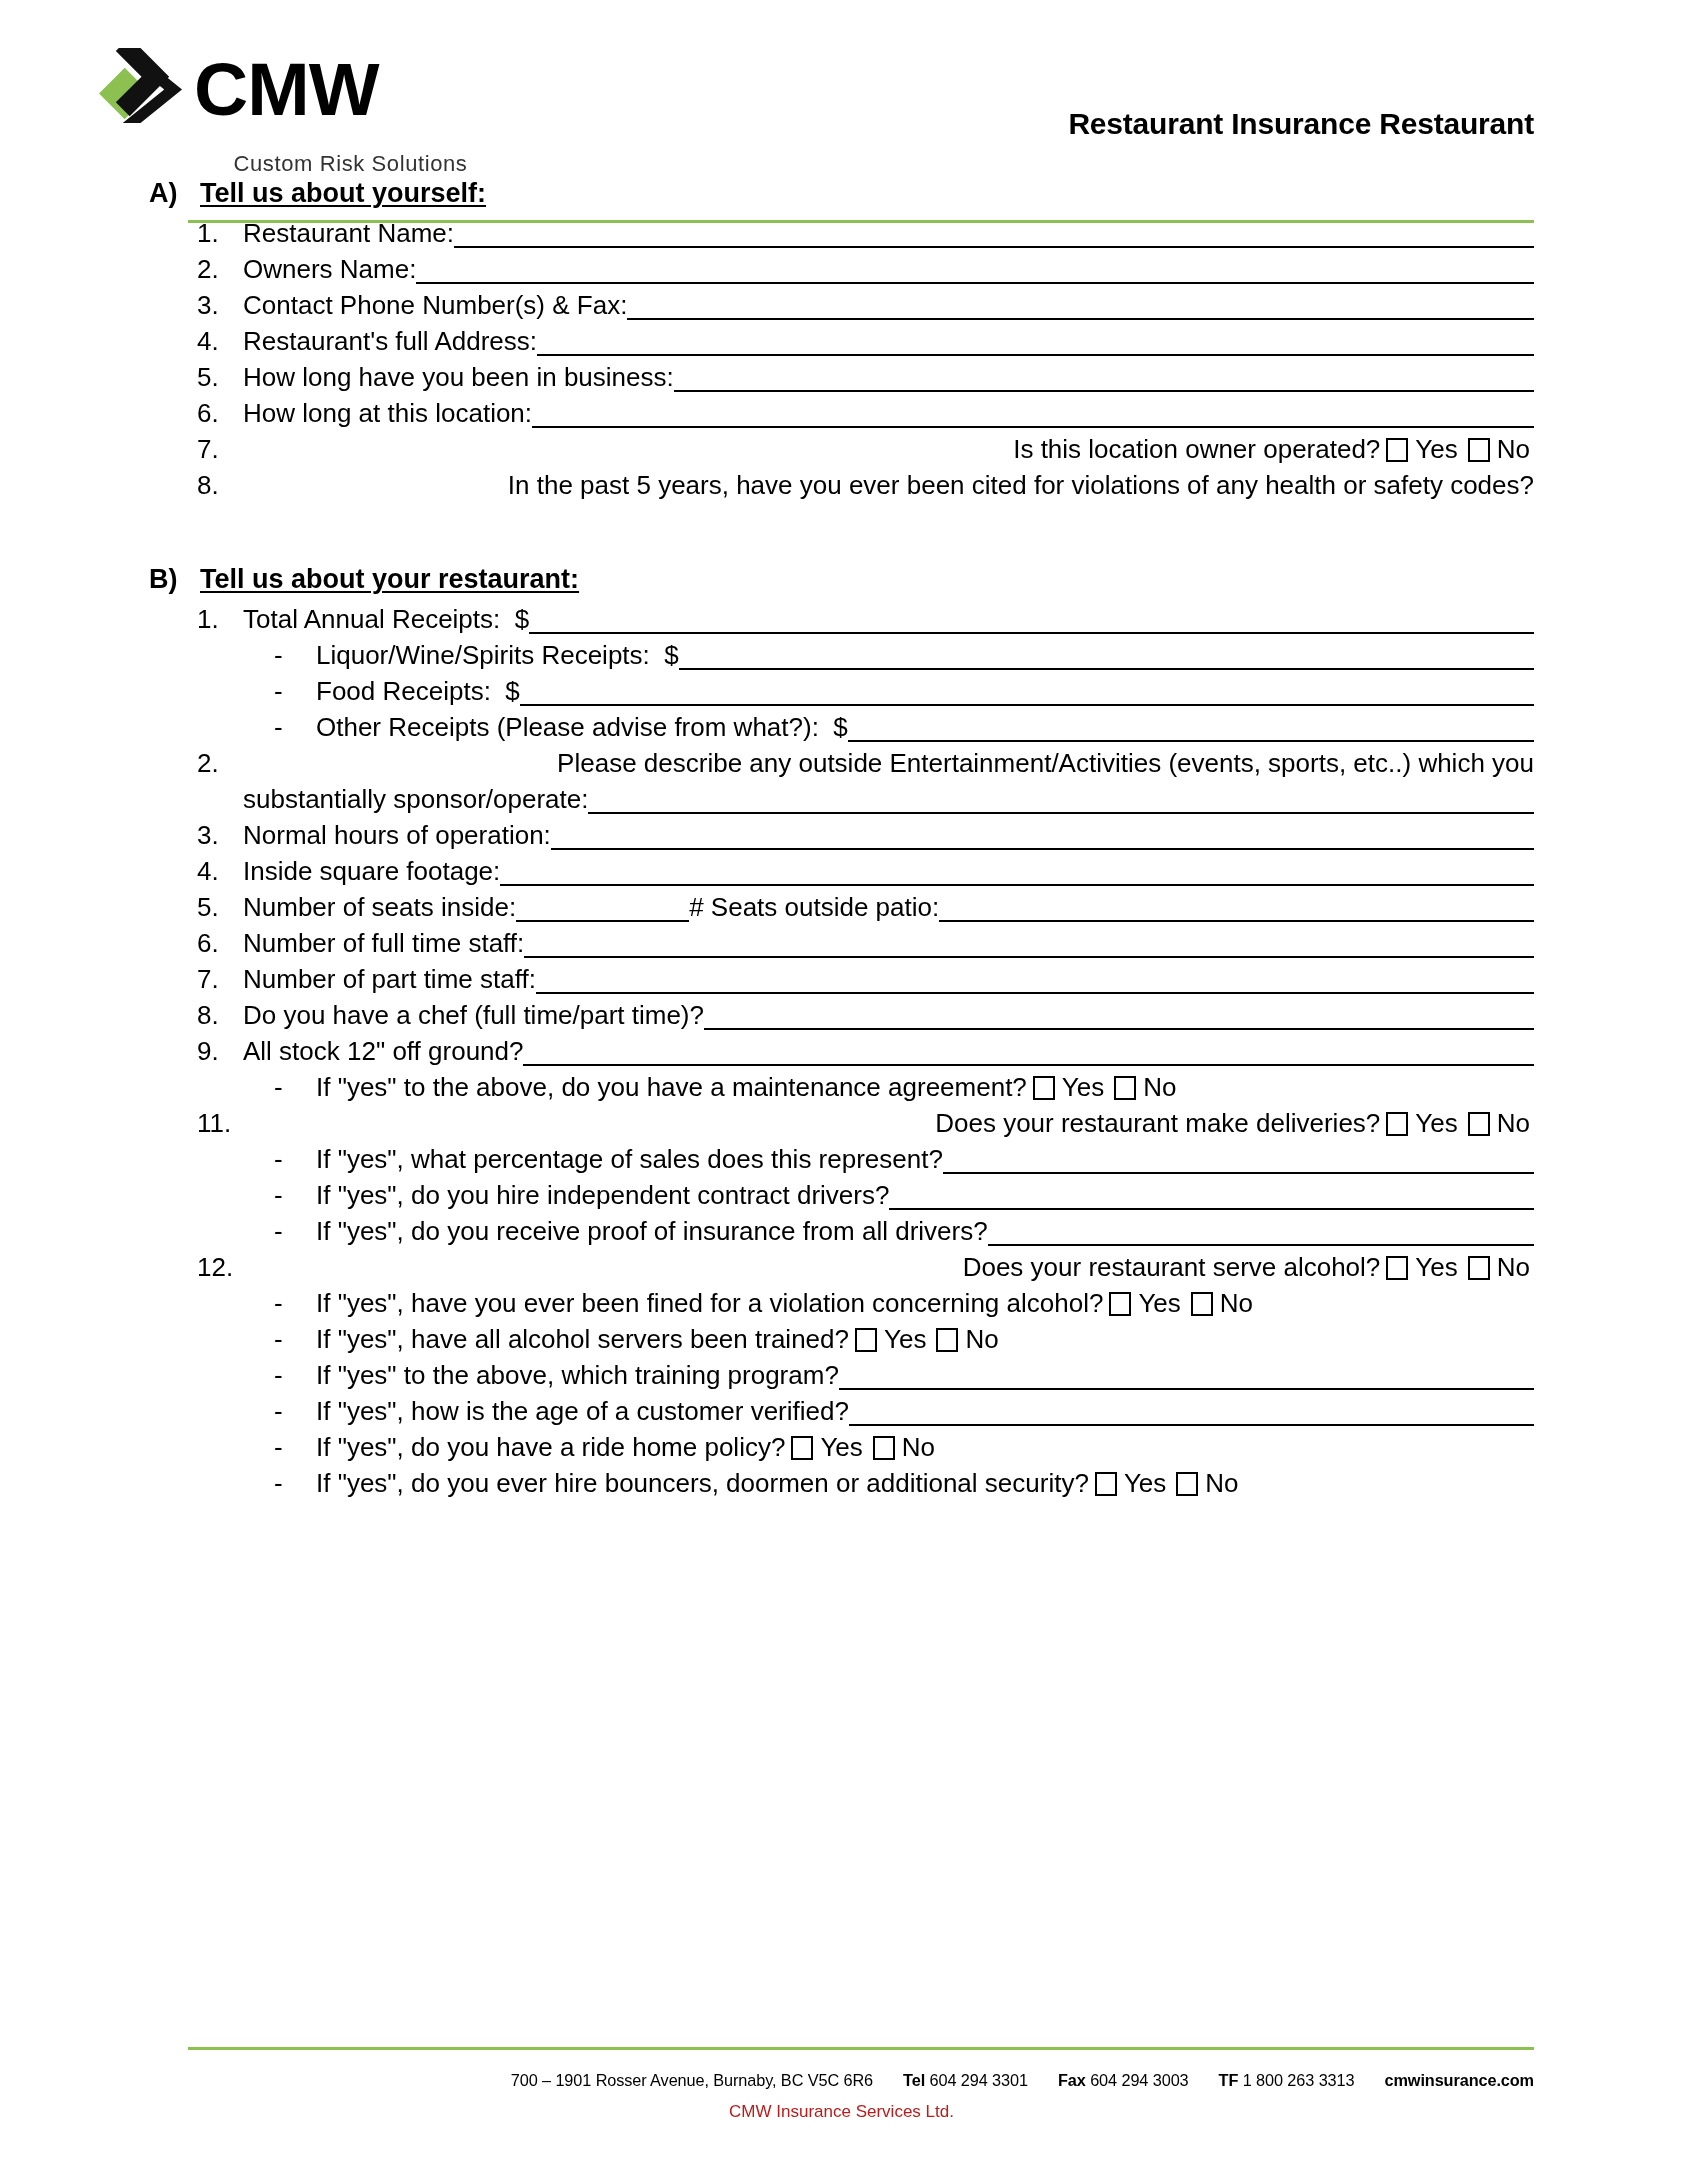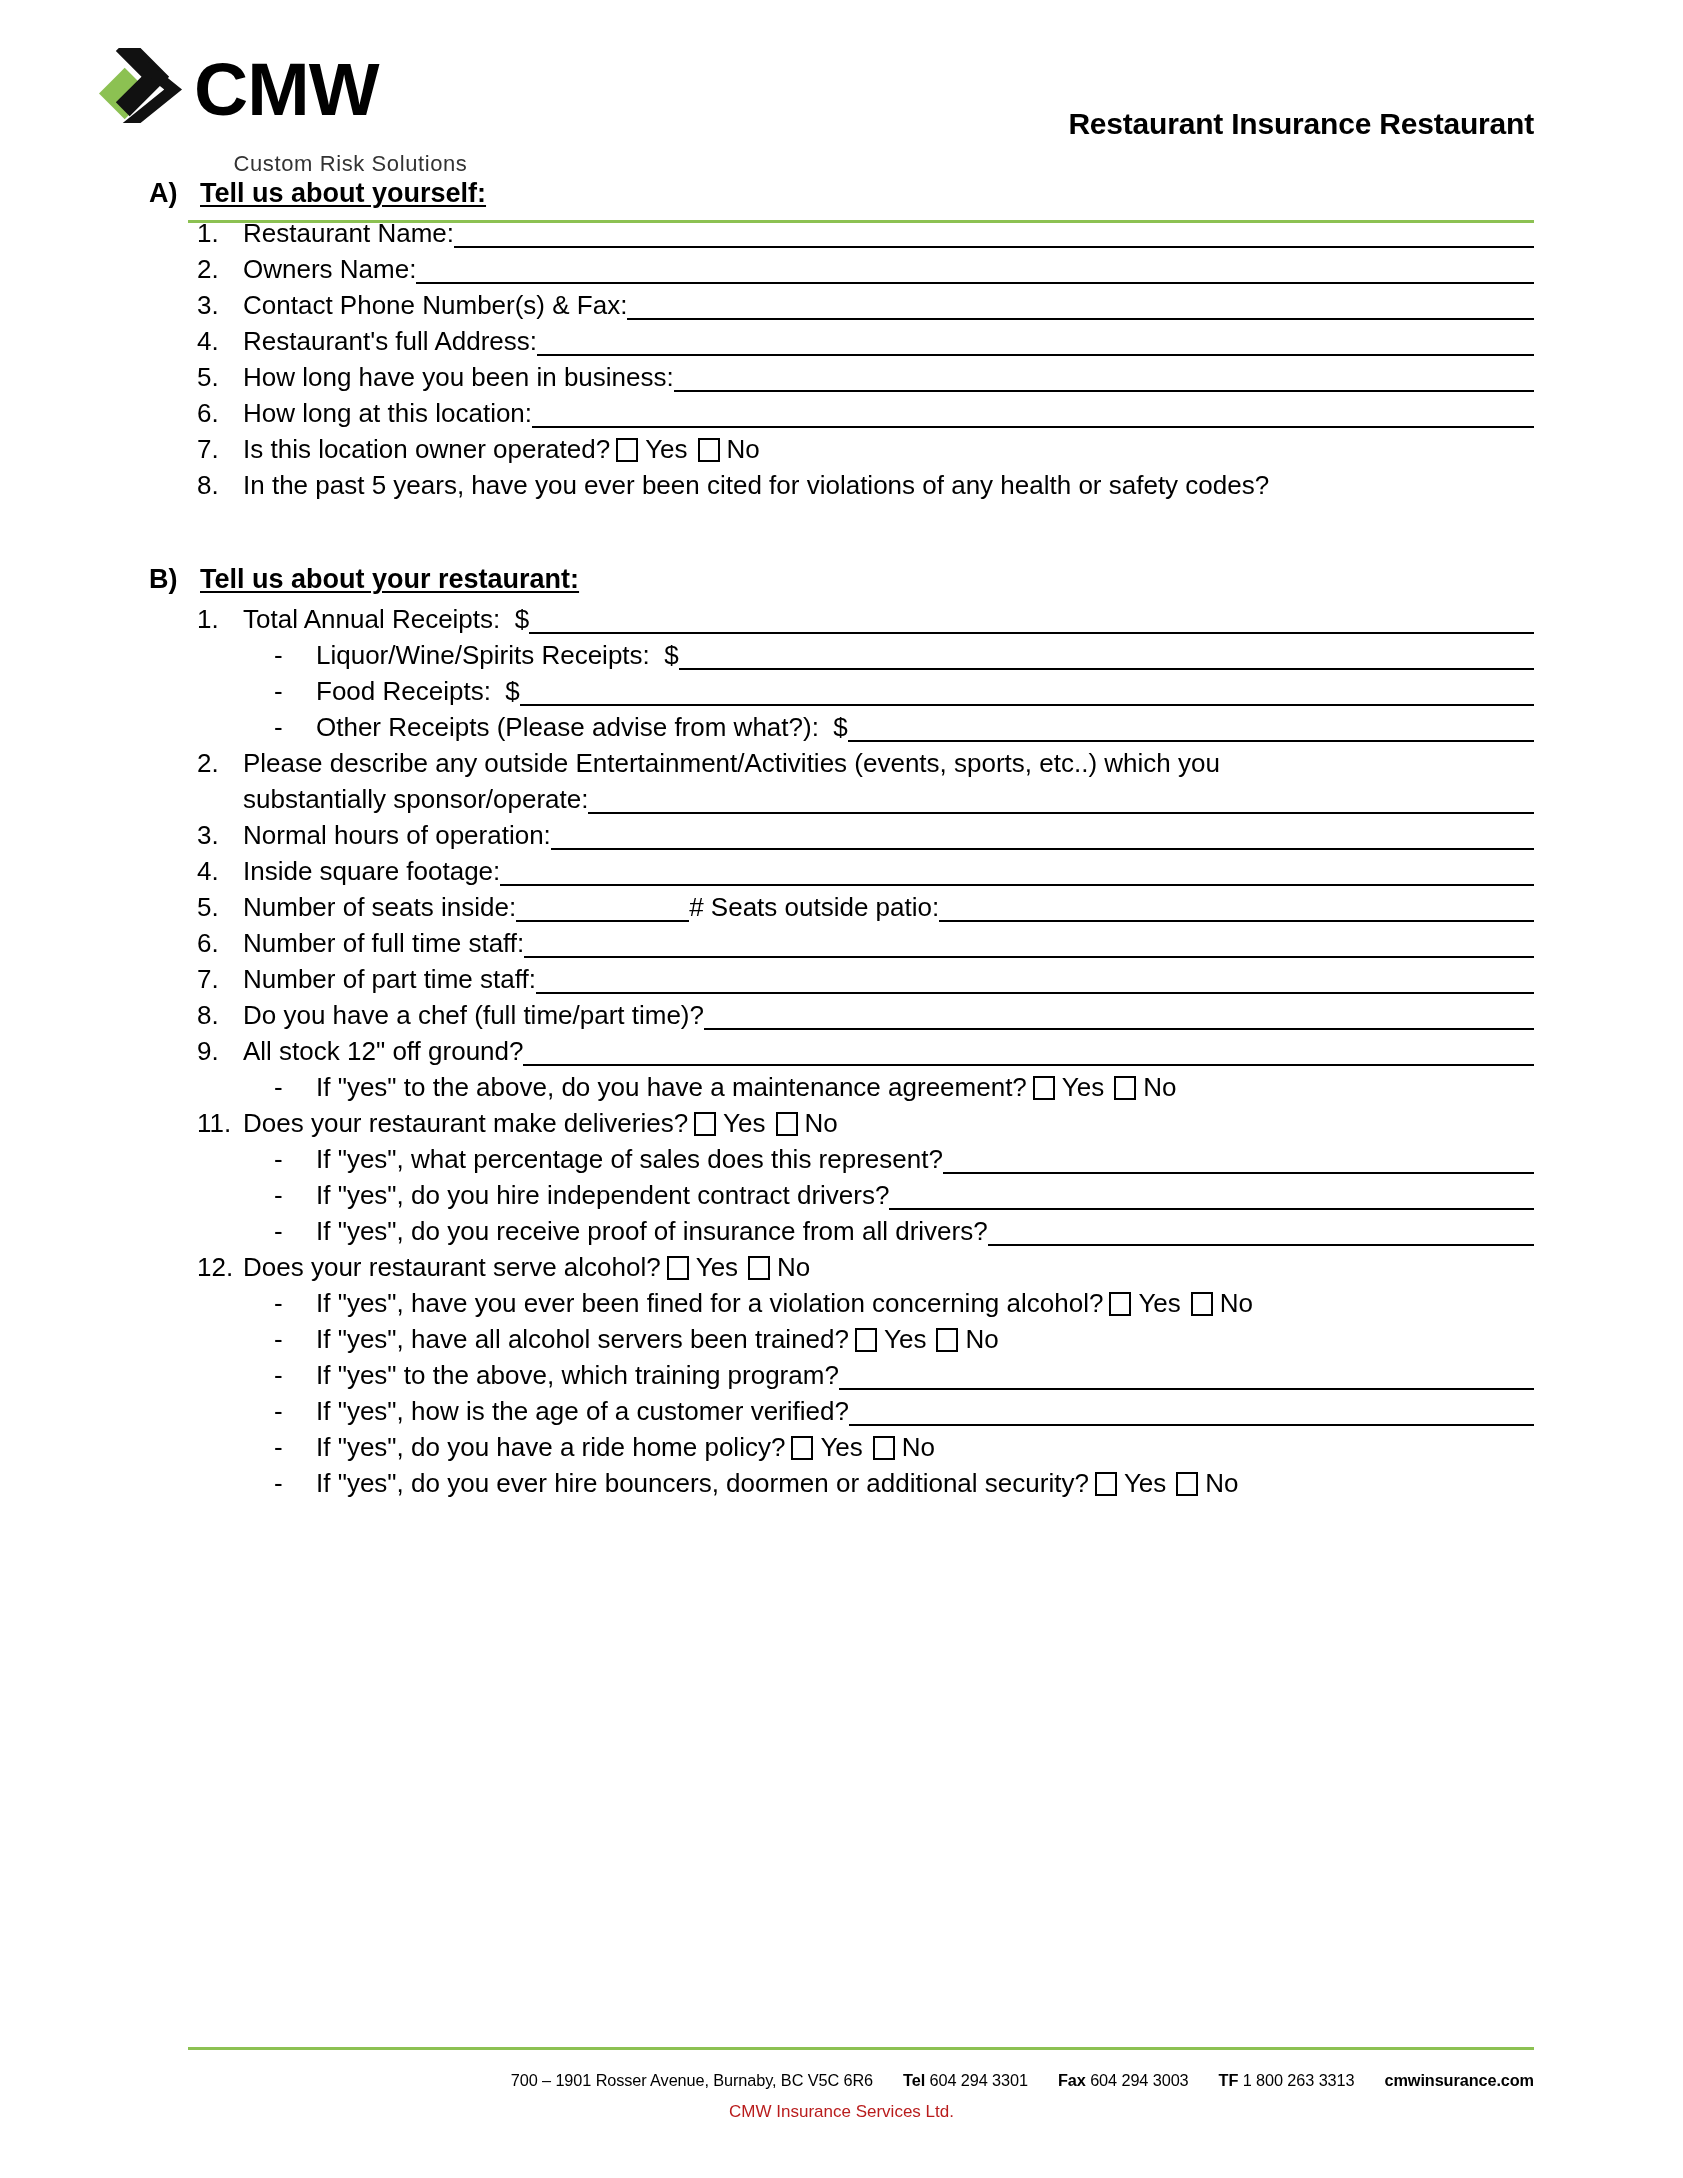--- a/index.html
+++ b/index.html
@@ -86,21 +86,21 @@
   .items { margin-top: 6px; }
 
   .item {
     display: flex;
     align-items: baseline;
     font-size: 26px;
     line-height: 36px;
     padding-left: 48px;
   }
   .item-num { width: 46px; flex: none; }
-  .item-body { flex: 1 1 auto; min-width: 0; }
+  .item-body { flex: 1 1 auto; min-width: 0; text-align: right; }
 
   .subitem {
     display: flex;
     align-items: baseline;
     font-size: 26px;
     line-height: 36px;
     padding-left: 125px;
   }
   .sub-dash { width: 42px; flex: none; }
   .sub-body { flex: 1 1 auto; min-width: 0; }

